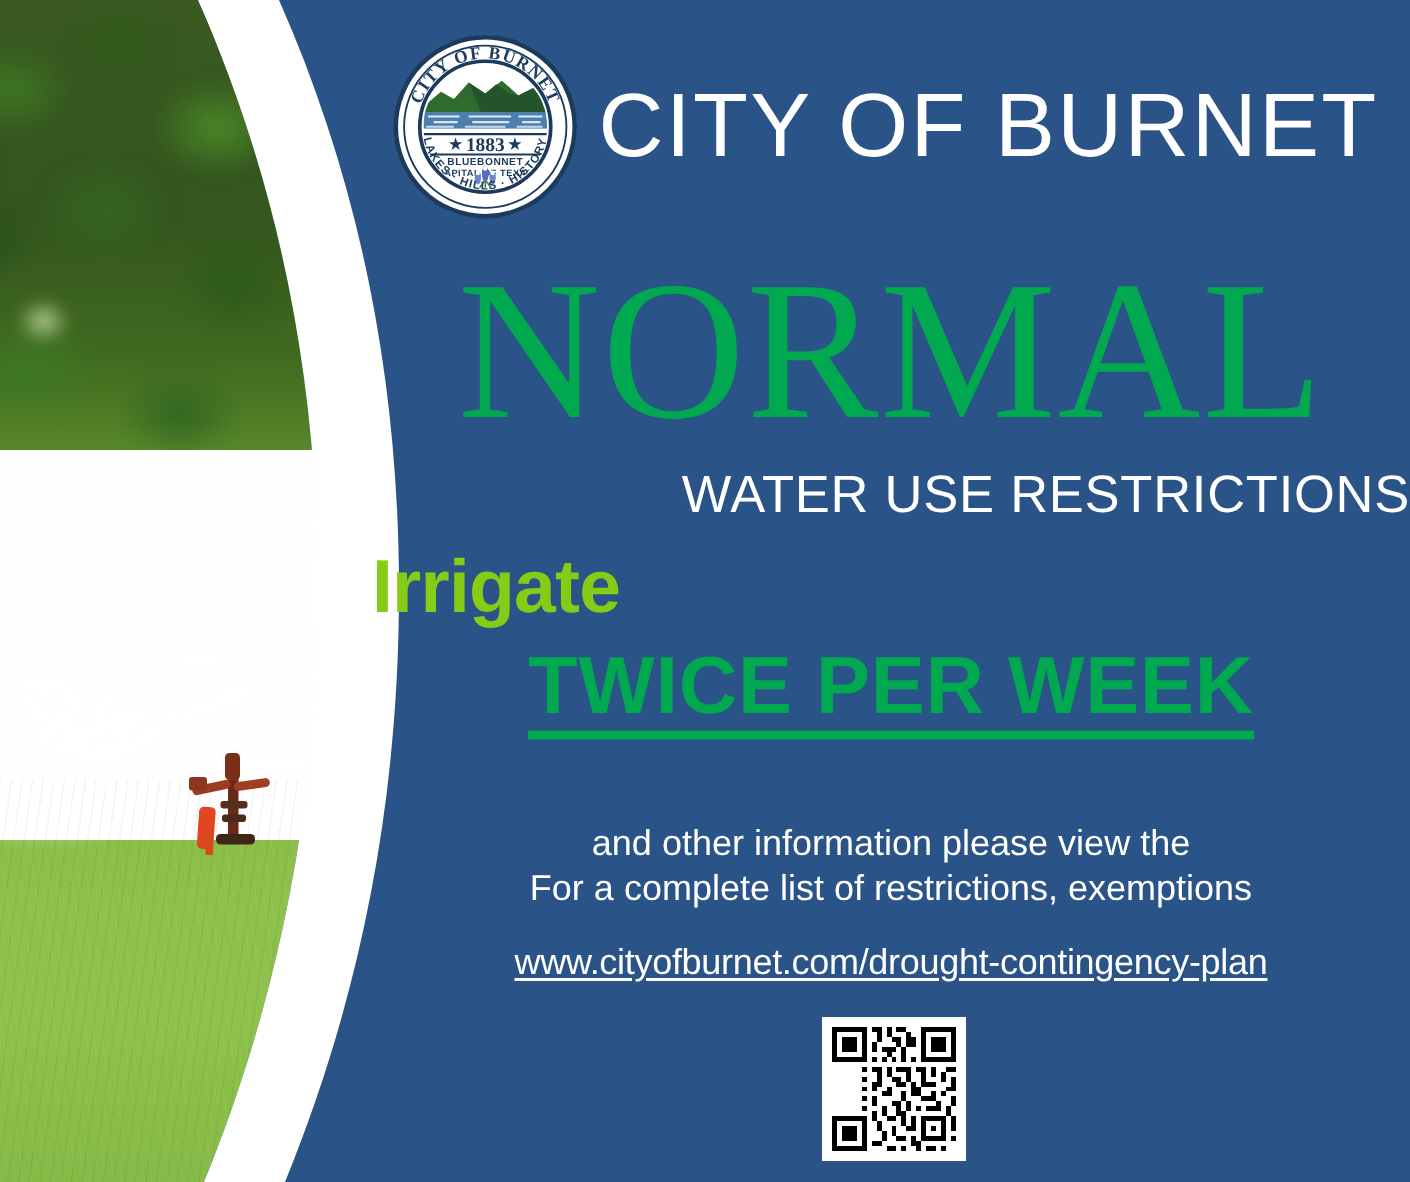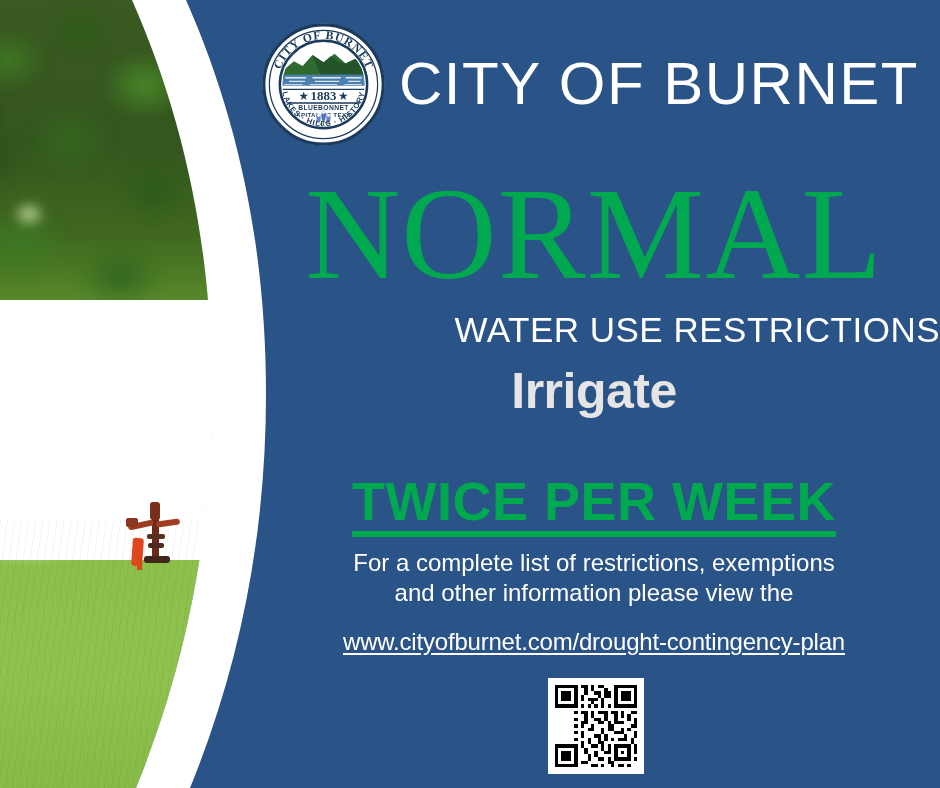--- a/index.html
+++ b/index.html
@@ -256,44 +256,42 @@
     line-height: 1;
     font-weight: 400;
     color: #ffffff;
     letter-spacing: 0.5px;
   }
 
   .action-word {
     position: absolute;
     left: 0; top: 366px;
     width: 692px;
-    text-align: center;
     font-size: 50px;
     line-height: 1;
     font-weight: 700;
-    color: #e5e5e5;
+    color: #84cc16;
     letter-spacing: -0.5px;
   }
 
   .frequency-wrap {
     position: absolute;
     left: 0; top: 430px;
     width: 692px;
     text-align: center;
   }
   .frequency {
     display: inline-block;
     font-size: 54px;
     line-height: 1.02;
     font-weight: 700;
     color: #00a94f;
     letter-spacing: 0.5px;
     border-bottom: 6px solid #00a94f;
     padding-bottom: 2px;
-    margin-top: 44px;
   }
 
   .duration {
     position: absolute;
     left: 0; top: 498px;
     width: 692px;
     text-align: center;
     font-size: 30px;
     line-height: 1;
     font-weight: 700;
@@ -433,22 +431,22 @@
     <div class="subtitle">WATER USE RESTRICTIONS</div>
 
     <div class="action-word">Irrigate</div>
 
     <div class="frequency-wrap">
       <span class="frequency">TWICE PER WEEK</span>
     </div>
 
 
     <div class="info-block">
+      <span class="line">and other information please view the</span>
       <span class="line">For a complete list of restrictions, exemptions</span>
-      <span class="line">and other information please view the</span>
       <span class="info-url">www.cityofburnet.com/drought-contingency-plan</span>
     </div>
 
     <div class="qr-wrap">
       <svg viewBox="0 0 29 29" width="96" height="96" shape-rendering="crispEdges">
         <rect width="29" height="29" fill="#ffffff"></rect>
         <g fill="#000000">
 
           <rect x="2" y="2" width="7" height="1"></rect>
             <rect x="2" y="8" width="7" height="1"></rect>

